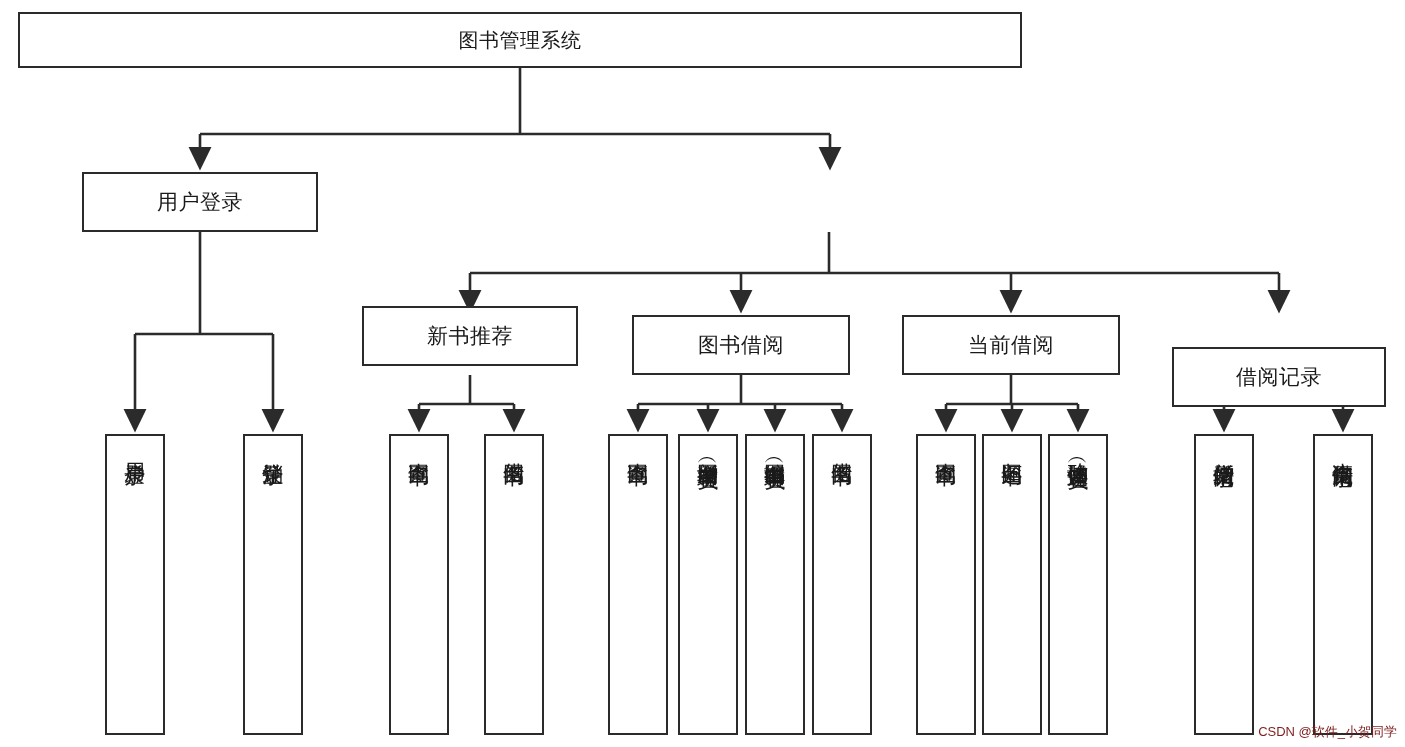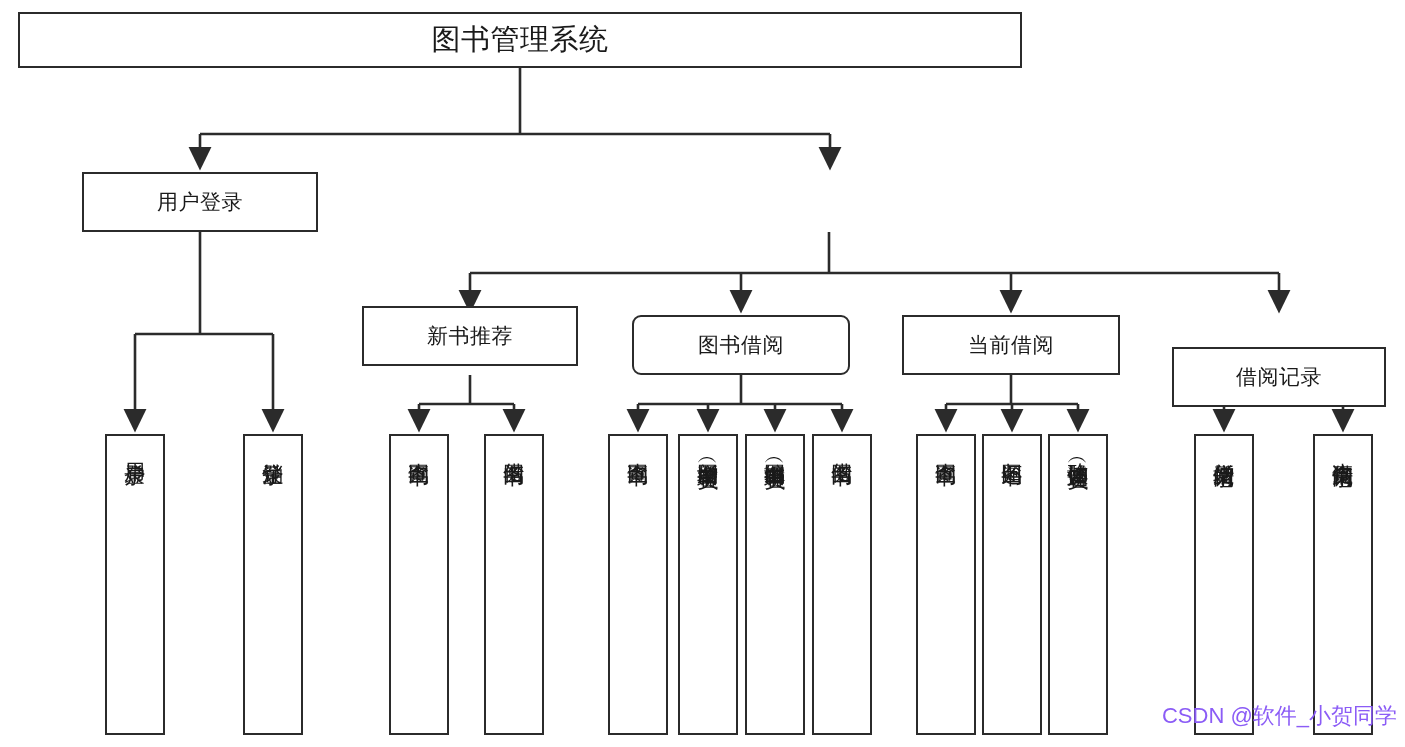--- a/index.html
+++ b/index.html
@@ -33,41 +33,41 @@
     background: #ffffff;
     display: flex;
     align-items: center;
     justify-content: center;
     font-size: 21px;
     color: #1a1a1a;
     letter-spacing: 0.5px;
     z-index: 2;
   }
   .node.root {
-    font-size: 29px;
+    font-size: 20px;
   }
   .node.leaf {
     align-items: flex-start;
     justify-content: center;
     padding-top: 10px;
     font-size: 21px;
   }
   .node.leaf .vtext {
     writing-mode: vertical-rl;
     text-orientation: upright;
     line-height: 1.12;
     letter-spacing: 1px;
     white-space: nowrap;
   }
   #watermark {
     position: absolute;
     right: 8px;
-    bottom: 16px;
-    font-size: 22px;
-    color: #8b5cf6;
+    bottom: 6px;
+    font-size: 13px;
+    color: #7f1d1d;
     z-index: 5;
     white-space: nowrap;
   }
 </style>
 </head>
 <body>
 
 <div id="canvas">
 
   <svg id="edges" viewBox="0 0 1405 747" width="1405" height="747">
@@ -124,21 +124,21 @@
     <span>图书管理系统</span>
   </div>
 
   <div class="node" style="left:82px; top:172px; width:236px; height:60px;">
     <span>用户登录</span>
   </div>
 
   <div class="node" style="left:362px; top:306px; width:216px; height:60px;">
     <span>新书推荐</span>
   </div>
-  <div class="node" style="left:632px; top:315px; width:218px; height:60px;border-radius:9px;">
+  <div class="node" style="left:632px; top:315px; width:218px; height:60px;">
     <span>图书借阅</span>
   </div>
   <div class="node" style="left:902px; top:315px; width:218px; height:60px;">
     <span>当前借阅</span>
   </div>
   <div class="node" style="left:1172px; top:315px; width:214px; height:60px;margin-top:32px;">
     <span>借阅记录</span>
   </div>
 
   <div class="node leaf" style="left:105px; top:434px; width:60px; height:301px;">

